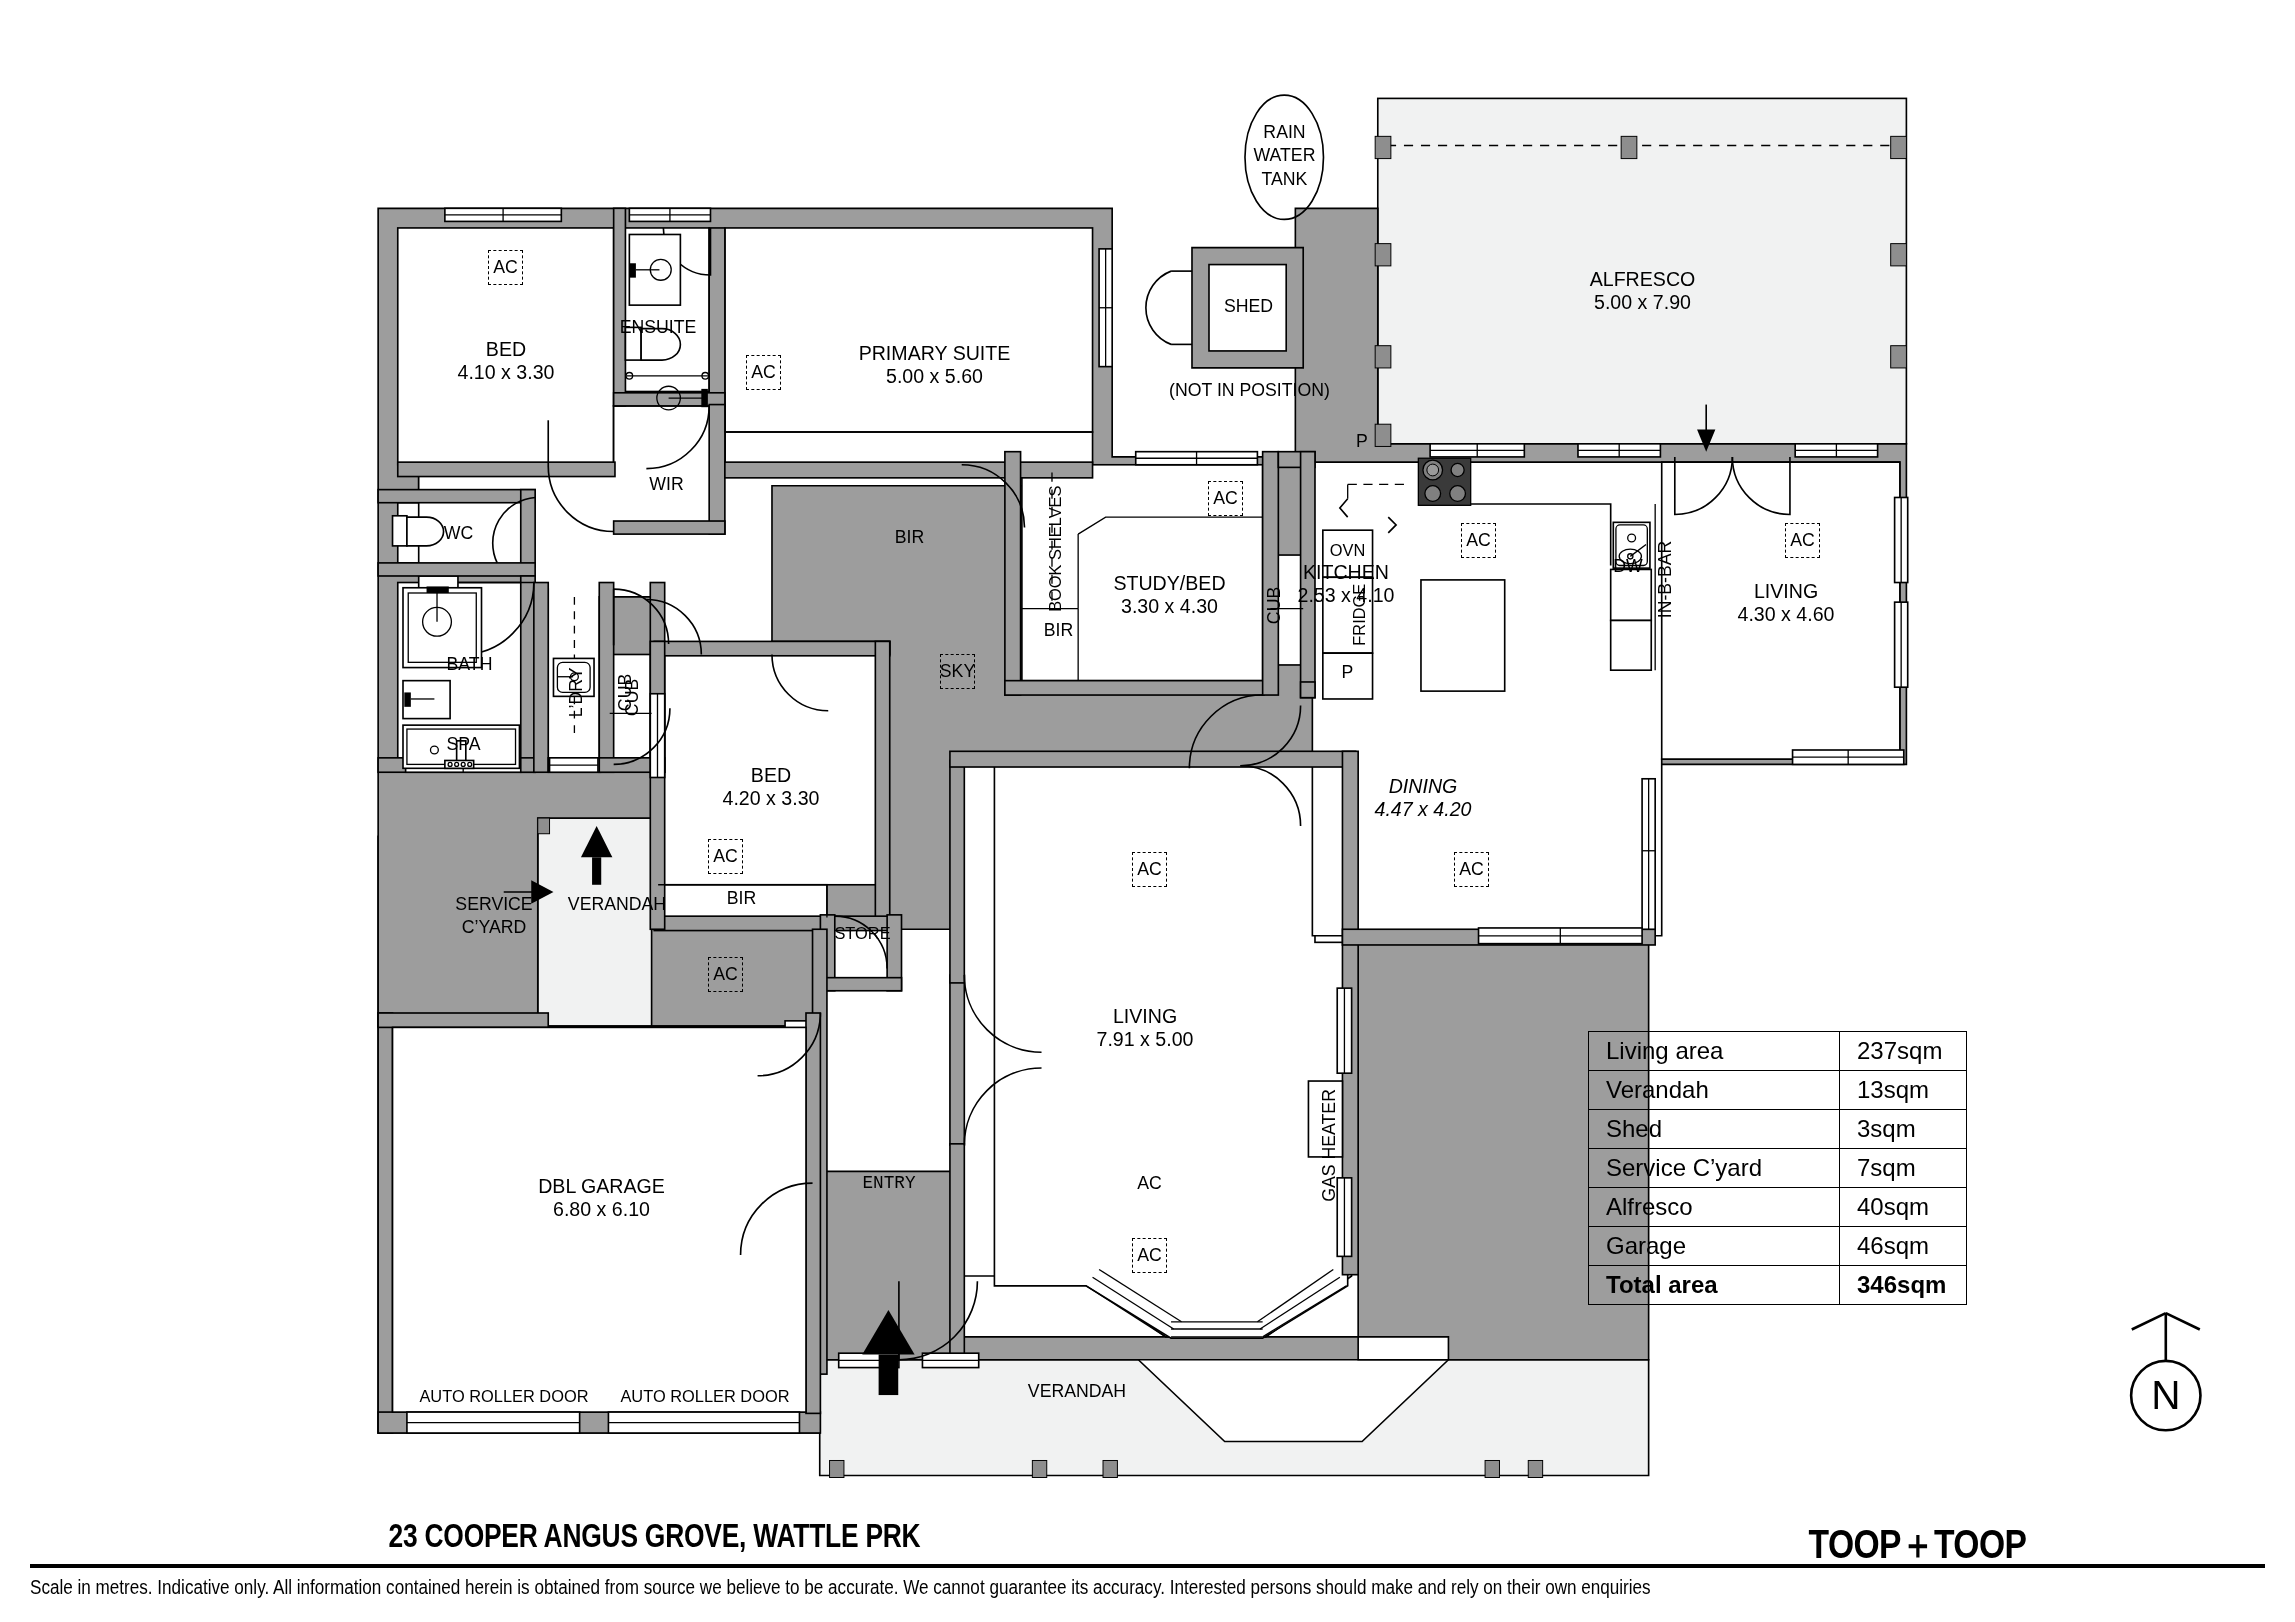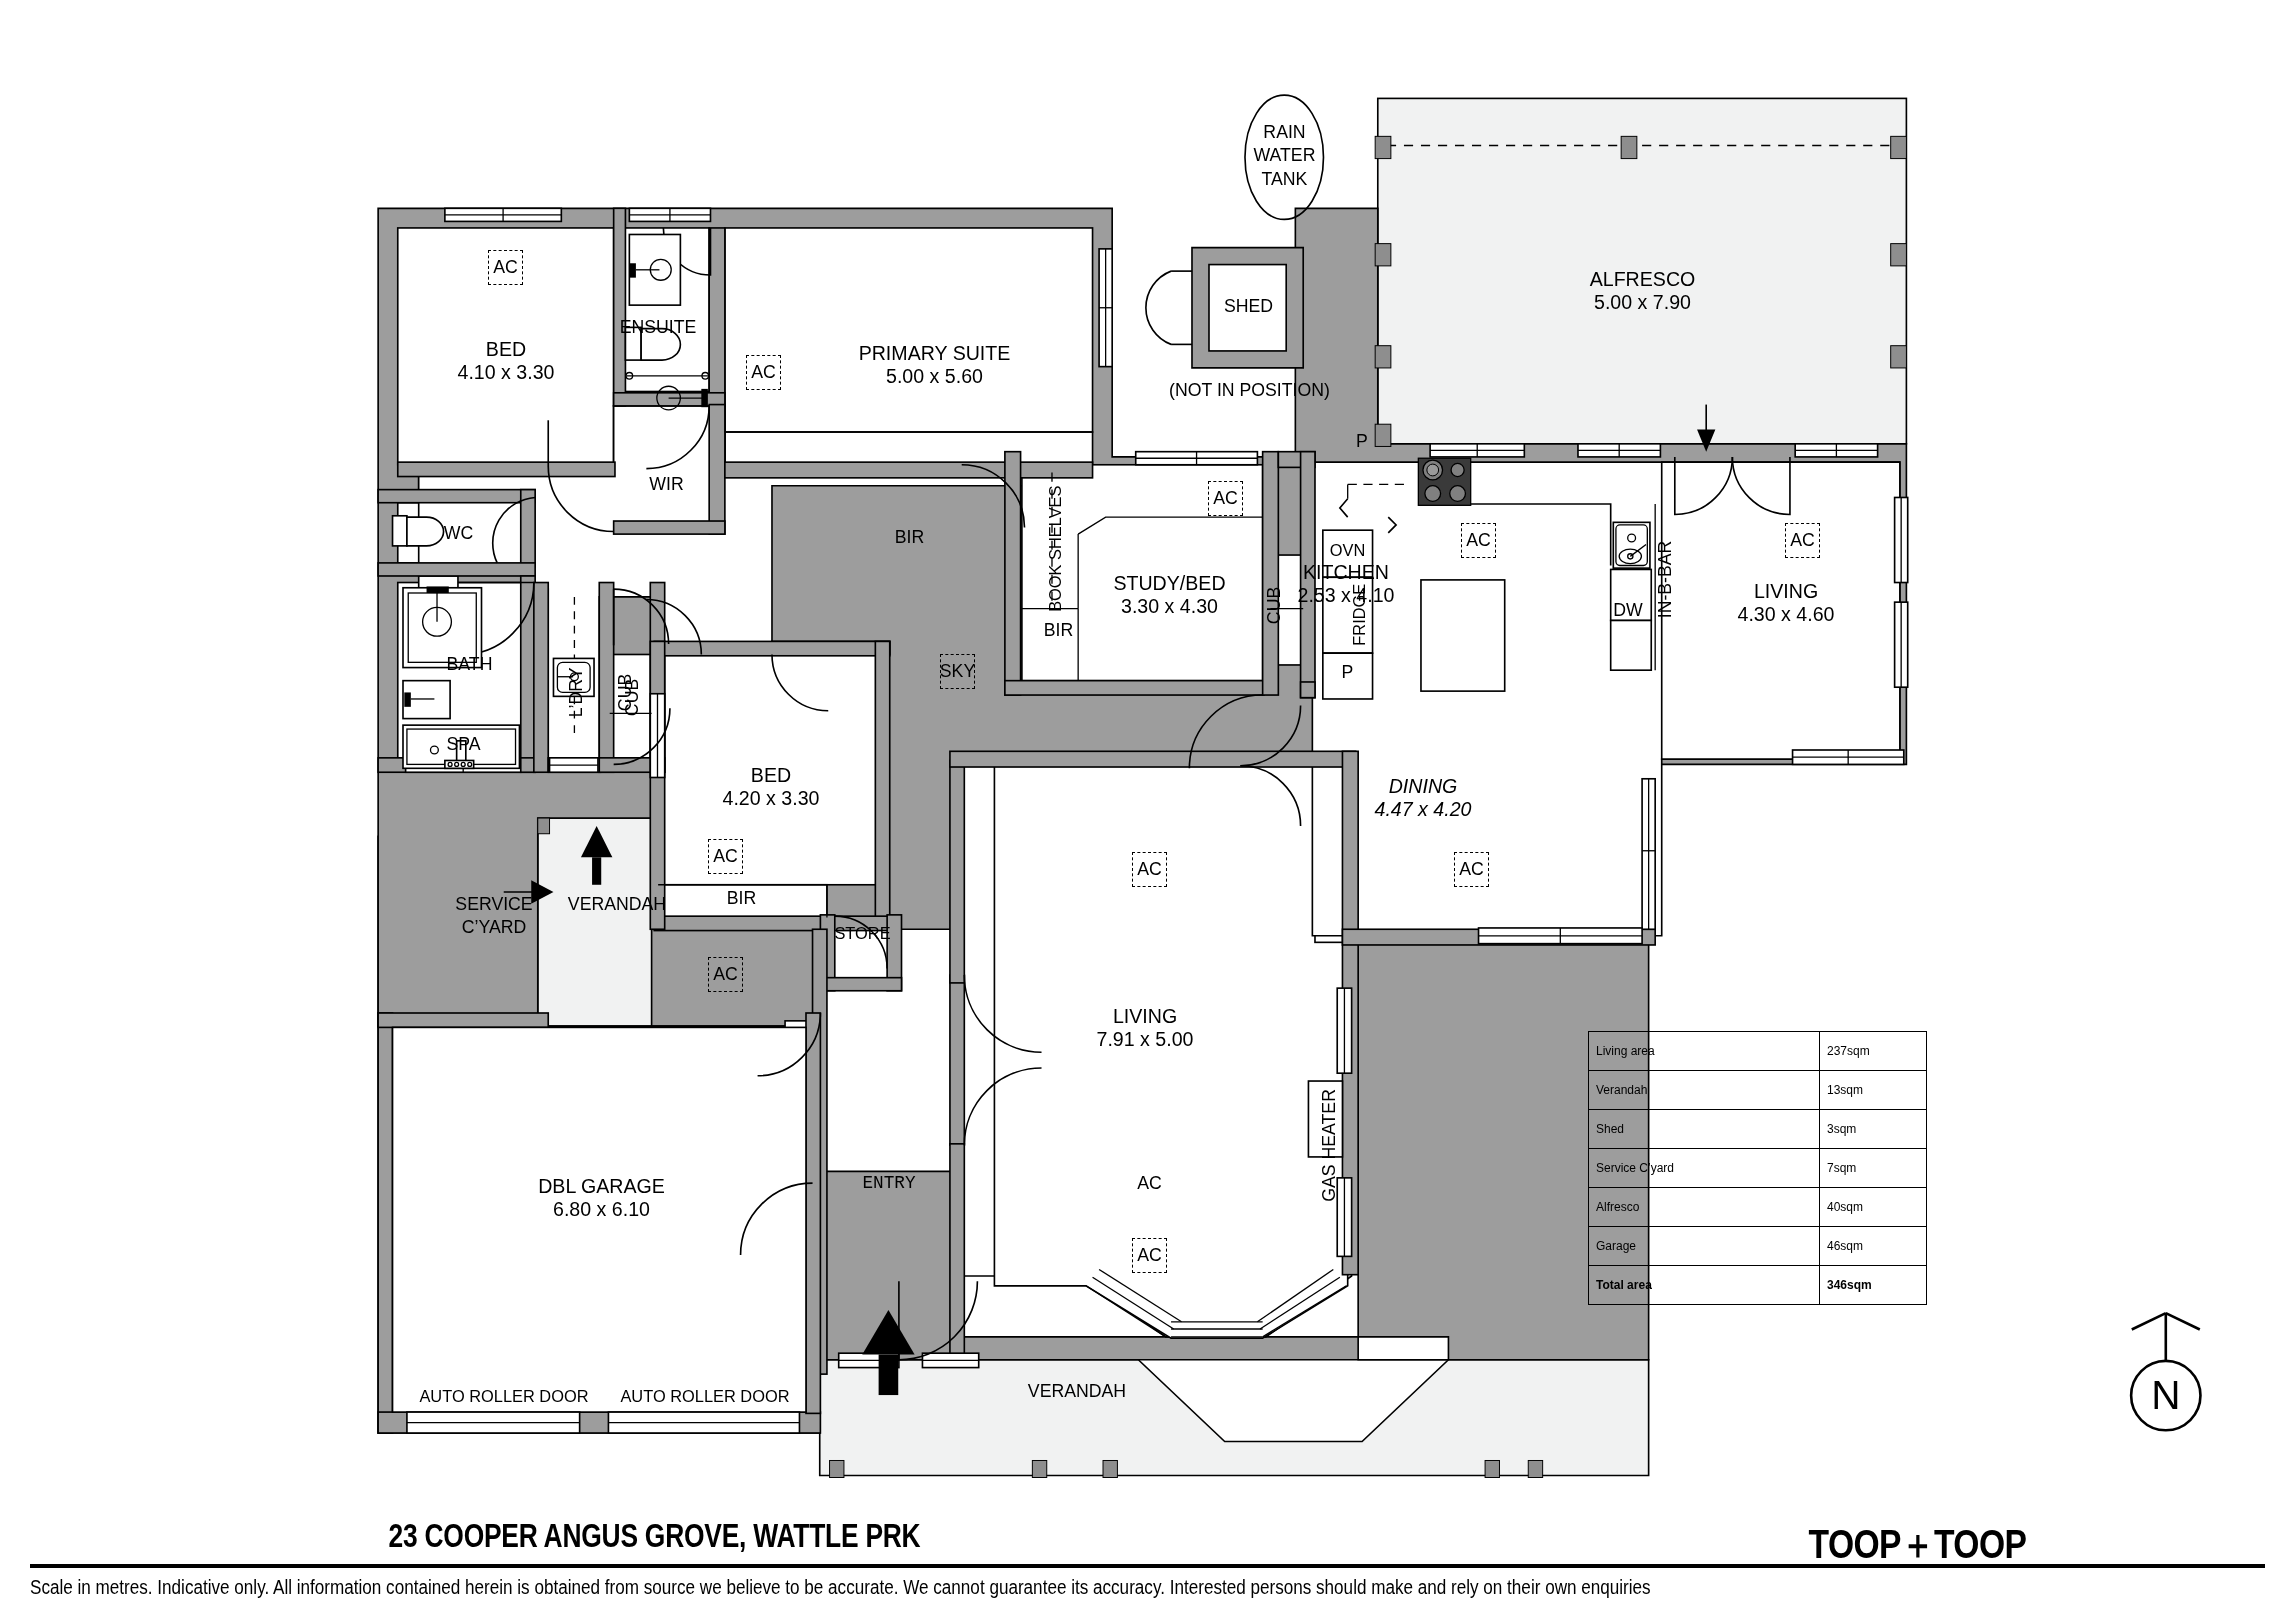--- a/index.html
+++ b/index.html
@@ -26,21 +26,21 @@
               font-size:33px;font-weight:bold;letter-spacing:-0.3px;
               transform:scaleX(0.80);transform-origin:50% 50%;}
   #brand{position:absolute;left:1649px;top:1517px;width:537px;text-align:center;
          font-size:41px;font-weight:bold;letter-spacing:-0.7px;
          transform:scaleX(0.82);transform-origin:50% 50%;}
   #disclaimer{position:absolute;left:30px;top:1576px;width:2238px;
               font-size:20px;transform:scaleX(0.855);transform-origin:0% 50%;white-space:nowrap;}
 
   
   #area-table{position:absolute;left:1588px;top:1031px;border-collapse:collapse;}
-  #area-table td{border:1.3px solid #000;height:38px;padding:0 7px;font-size:12px;vertical-align:middle;}
+  #area-table td{border:1.3px solid #000;height:38px;padding:0 17px;font-size:24px;vertical-align:middle;}
   #area-table td.k{width:216px;}
   #area-table td.v{width:92px;}
   #area-table tr.total td{font-weight:bold;}
 
   
   #compass{position:absolute;left:2120px;top:1307px;width:157px;height:151px;}
 </style>
 </head>
 <body>
 
@@ -578,21 +578,21 @@
 
   <div class="lbl tiny vert" style="left:974px;top:539px;width:164px;transform:rotate(-90deg);">BOOK SHELVES</div>
 
   <div class="acbox" style="left:940px;top:654px;width:35px;height:35px;">SKY</div>
 
   <div class="lbl tiny" style="left:830px;top:924px;width:65px;">STORE</div>
   <div class="lbl small" style="left:843px;top:1173px;width:92px;font-family:Liberation Mono, monospace;">ENTRY</div>
 
   <div class="lbl small vert" style="left:1247px;top:1135px;width:164px;transform:rotate(-90deg);">GAS HEATER</div>
   <div class="lbl small vert" style="left:1597px;top:569px;width:137px;transform:rotate(-90deg);">IN-B-BAR</div>
-  <div class="lbl small" style="left:1611px;top:600px;width:34px;">DW</div>
+  <div class="lbl small" style="left:1611px;top:556px;width:34px;">DW</div>
   <div class="lbl tiny" style="left:1324px;top:541px;width:47px;">OVN</div>
   <div class="lbl tiny vert" style="left:1324px;top:605px;width:72px;transform:rotate(-90deg);">FRIDGE</div>
   <div class="lbl small" style="left:1349px;top:431px;width:26px;">P</div>
   <div class="lbl small" style="left:1327px;top:662px;width:41px;">P</div>
 
   <div class="lbl small" style="left:412px;top:894px;width:164px;">SERVICE</div>
   <div class="lbl small" style="left:412px;top:917px;width:164px;">C’YARD</div>
   <div class="lbl small" style="left:535px;top:894px;width:164px;">VERANDAH</div>
   <div class="lbl small" style="left:995px;top:1381px;width:164px;">VERANDAH</div>
 

